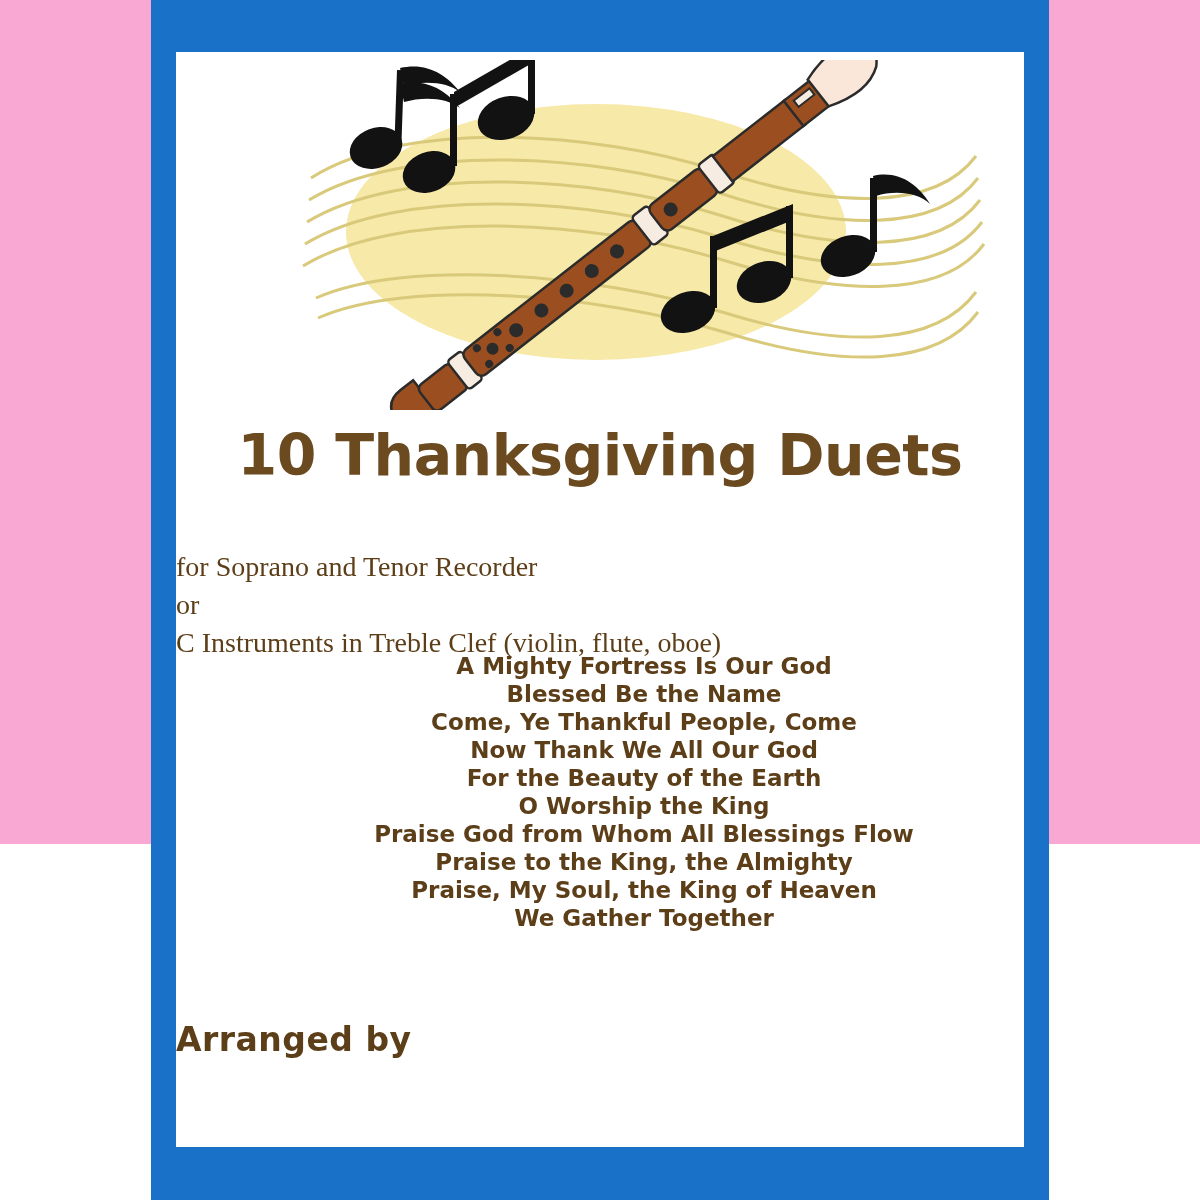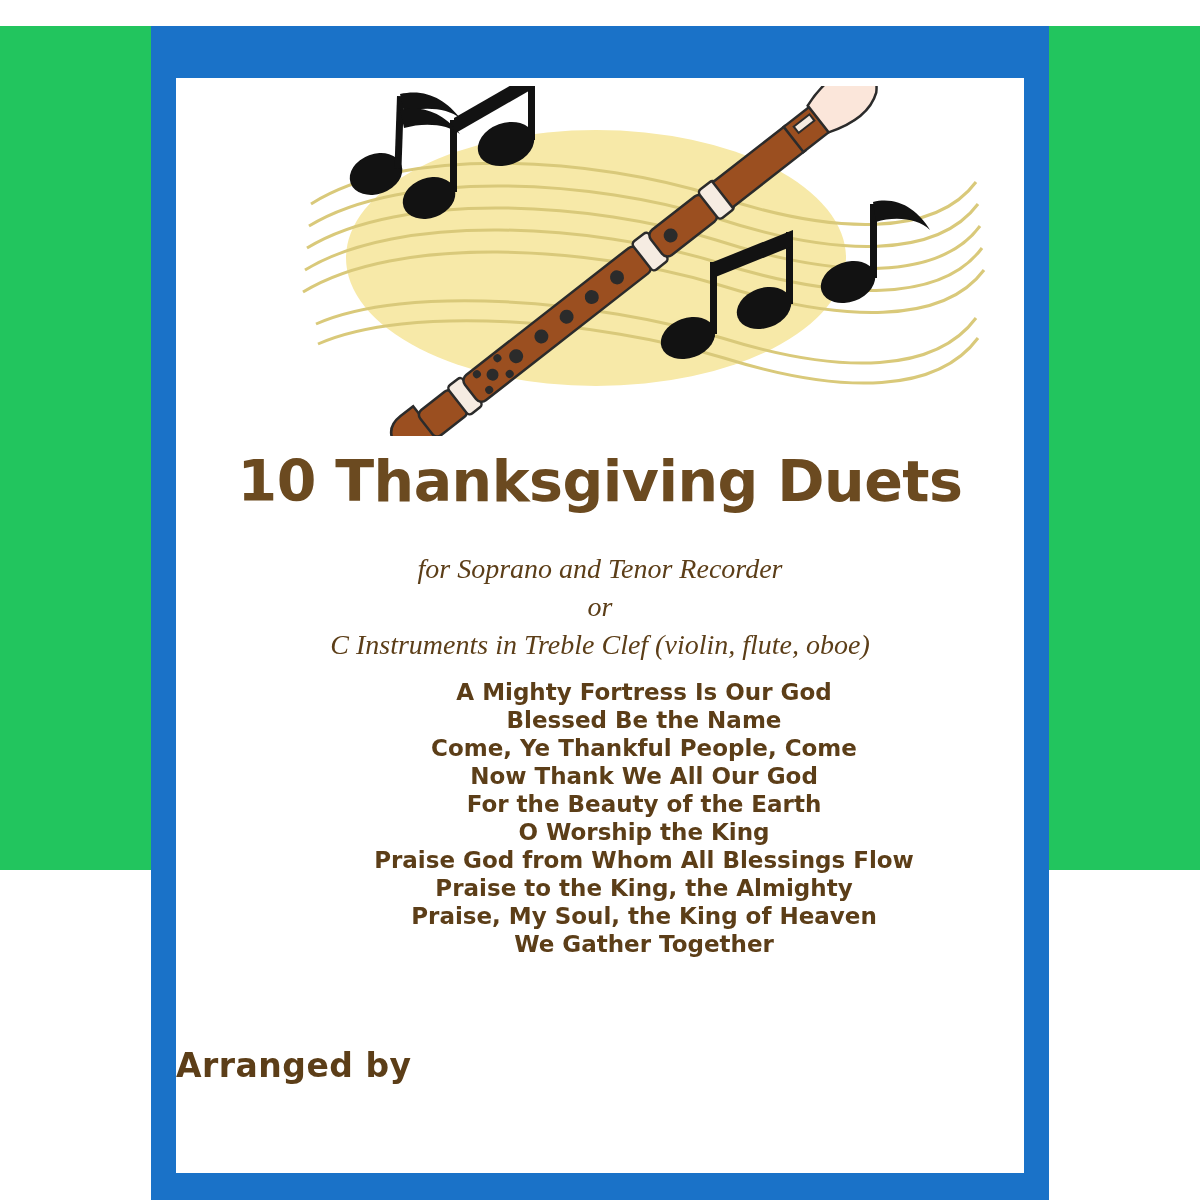--- a/index.html
+++ b/index.html
@@ -12,23 +12,22 @@
     height: 1200px;
     font-family: "Liberation Sans", sans-serif;
     overflow: hidden;
   }
 
   
   .cover {
     position: relative;
     width: 1200px;
     height: 844px;
-    background: #22c55e;
+    background: #f9a8d4;
     box-sizing: border-box;
-    margin-top: 26px;
   }
   .blue-frame {
     position: absolute;
     left: 151px;
     top: 0px;
     width: 898px;
     height: 1200px;
     background: #1a72c8;
     box-sizing: border-box;
   }
@@ -62,28 +61,26 @@
     font-weight: bold;
     font-size: 57px;
     color: #6b4a20;
     letter-spacing: -0.5px;
     white-space: nowrap;
   }
 
   .subtitle-block {
     position: absolute;
     left: 176px;
-    top: 524px;
-    width: 848px;
-    text-align: center;
+    top: 548px;
+    width: 848px;
     font-family: "Liberation Serif", serif;
     font-size: 28px;
     color: #5c3e18;
     line-height: 38px;
-    font-style: italic;
   }
 
   .songs-block {
     position: absolute;
     left: 176px;
     top: 652px;
     width: 848px;
     text-align: center;
     font-family: "DejaVu Sans", sans-serif;
     font-weight: bold;

